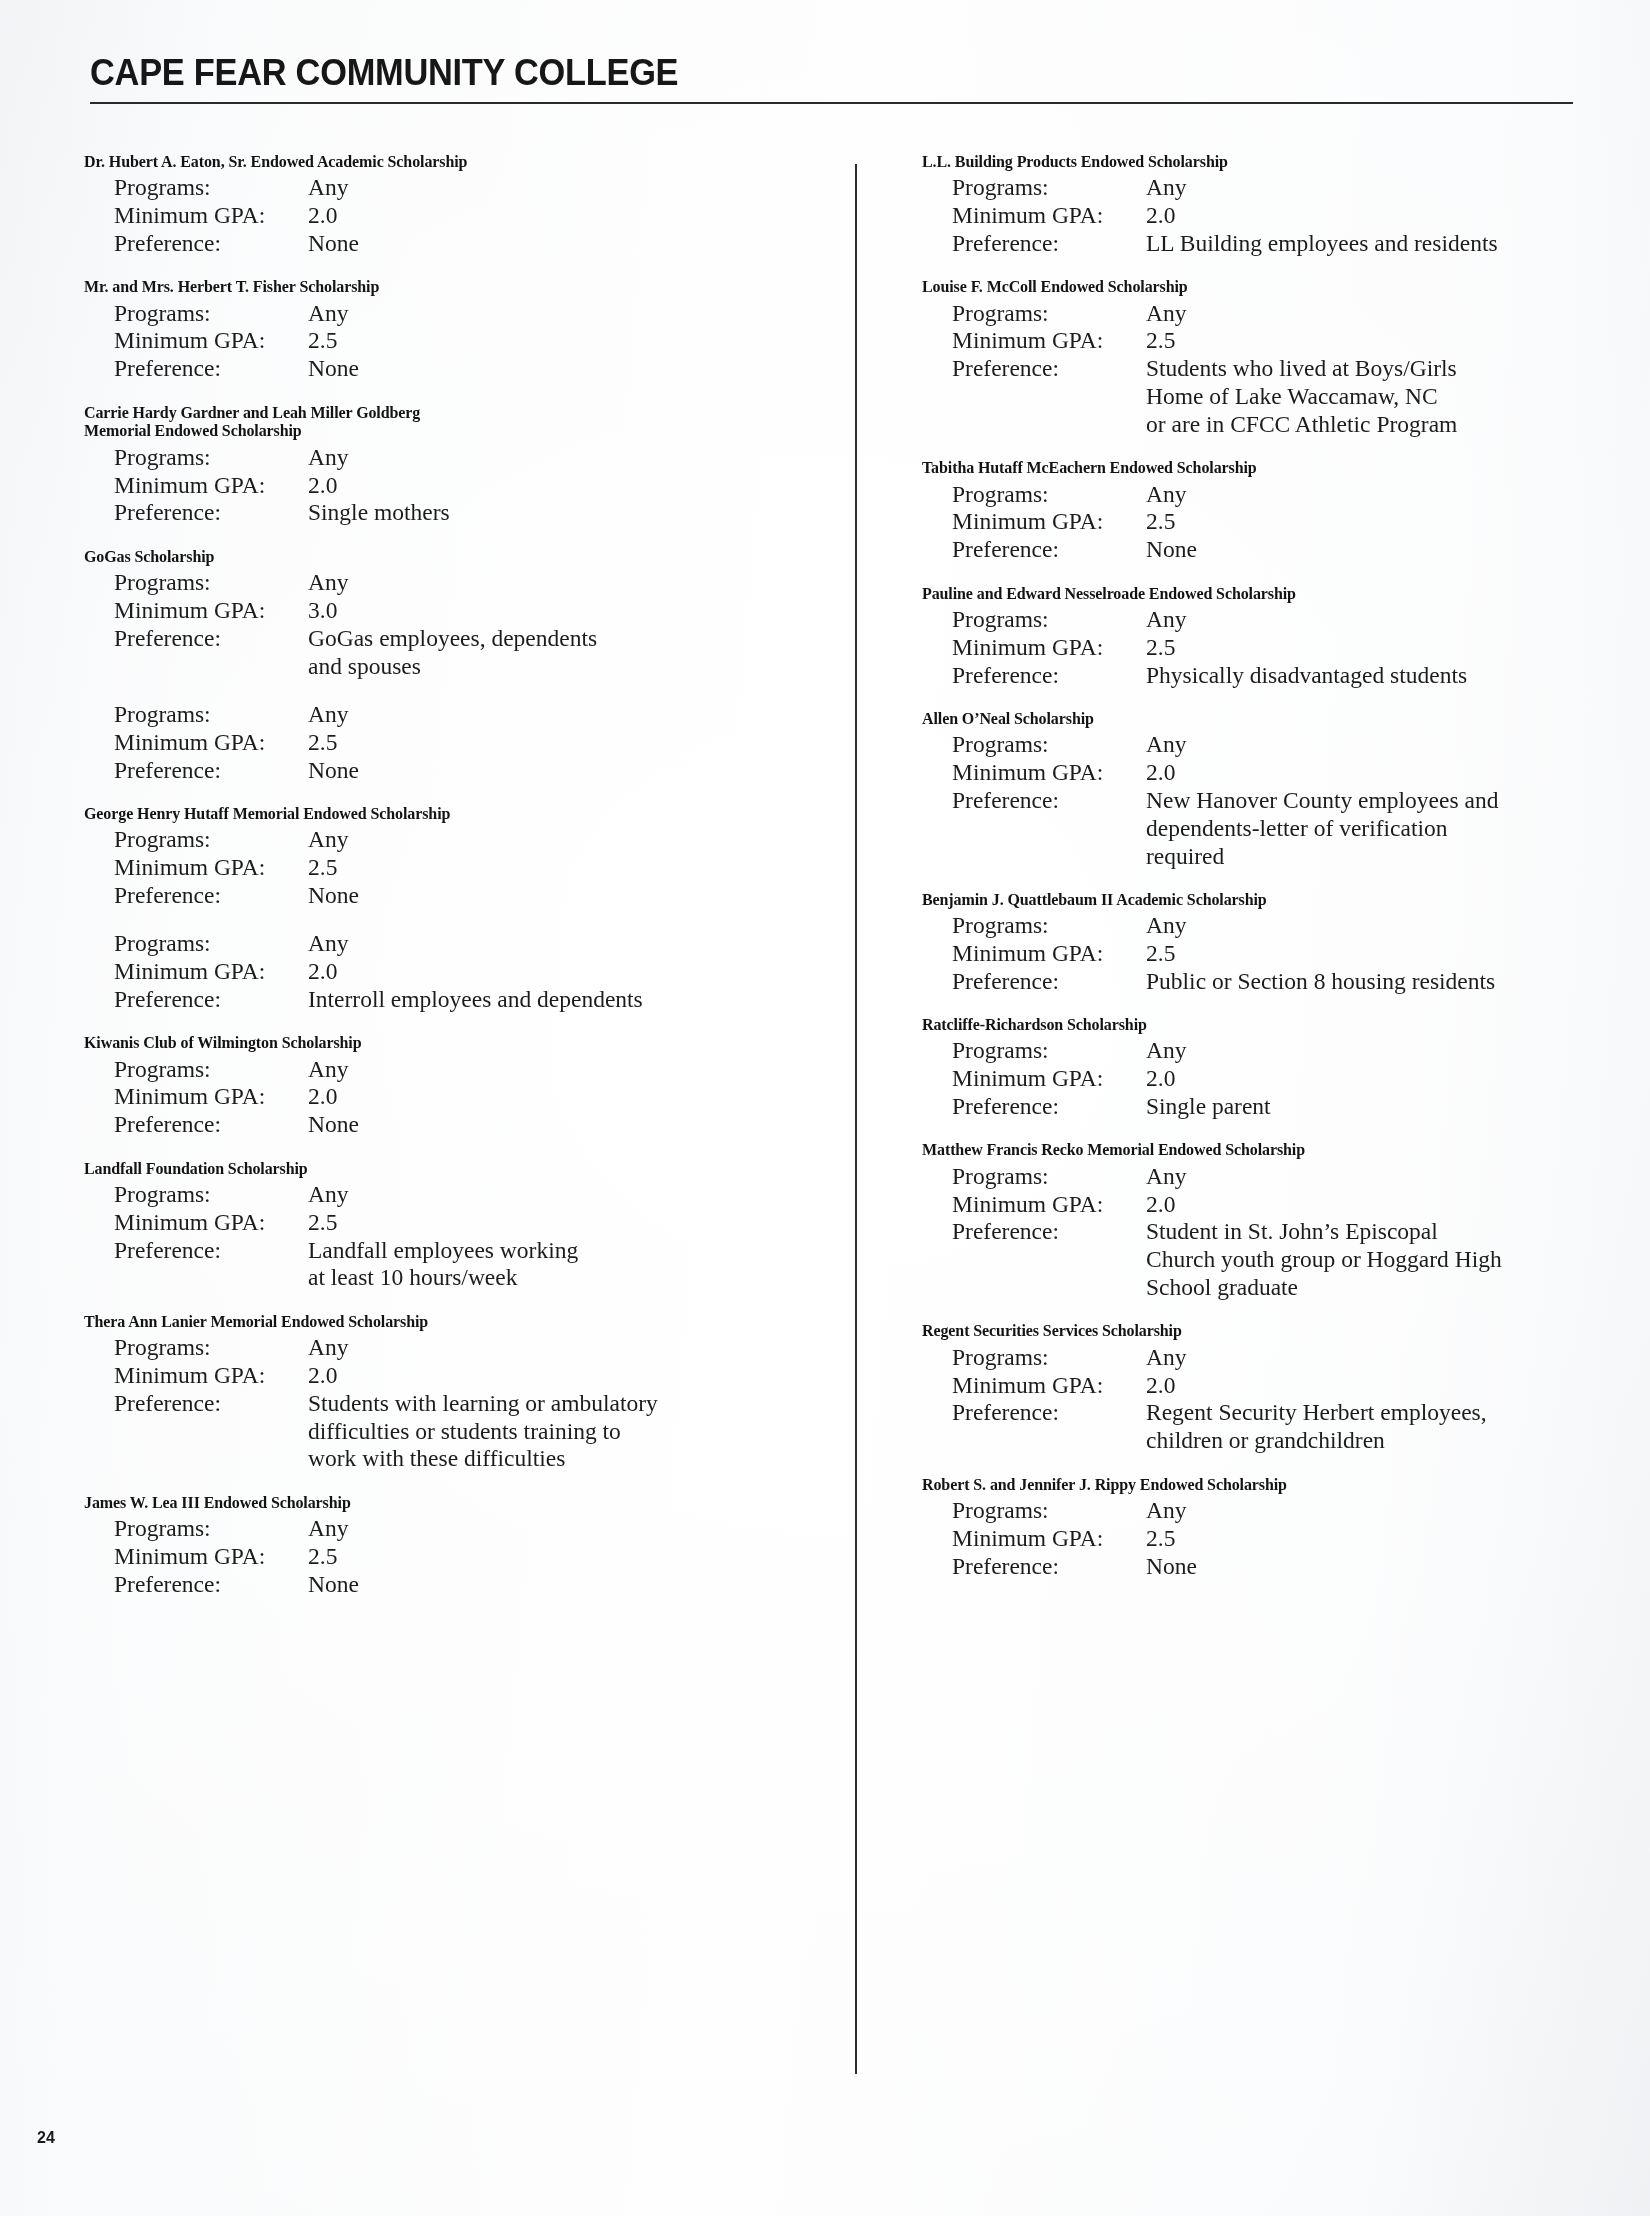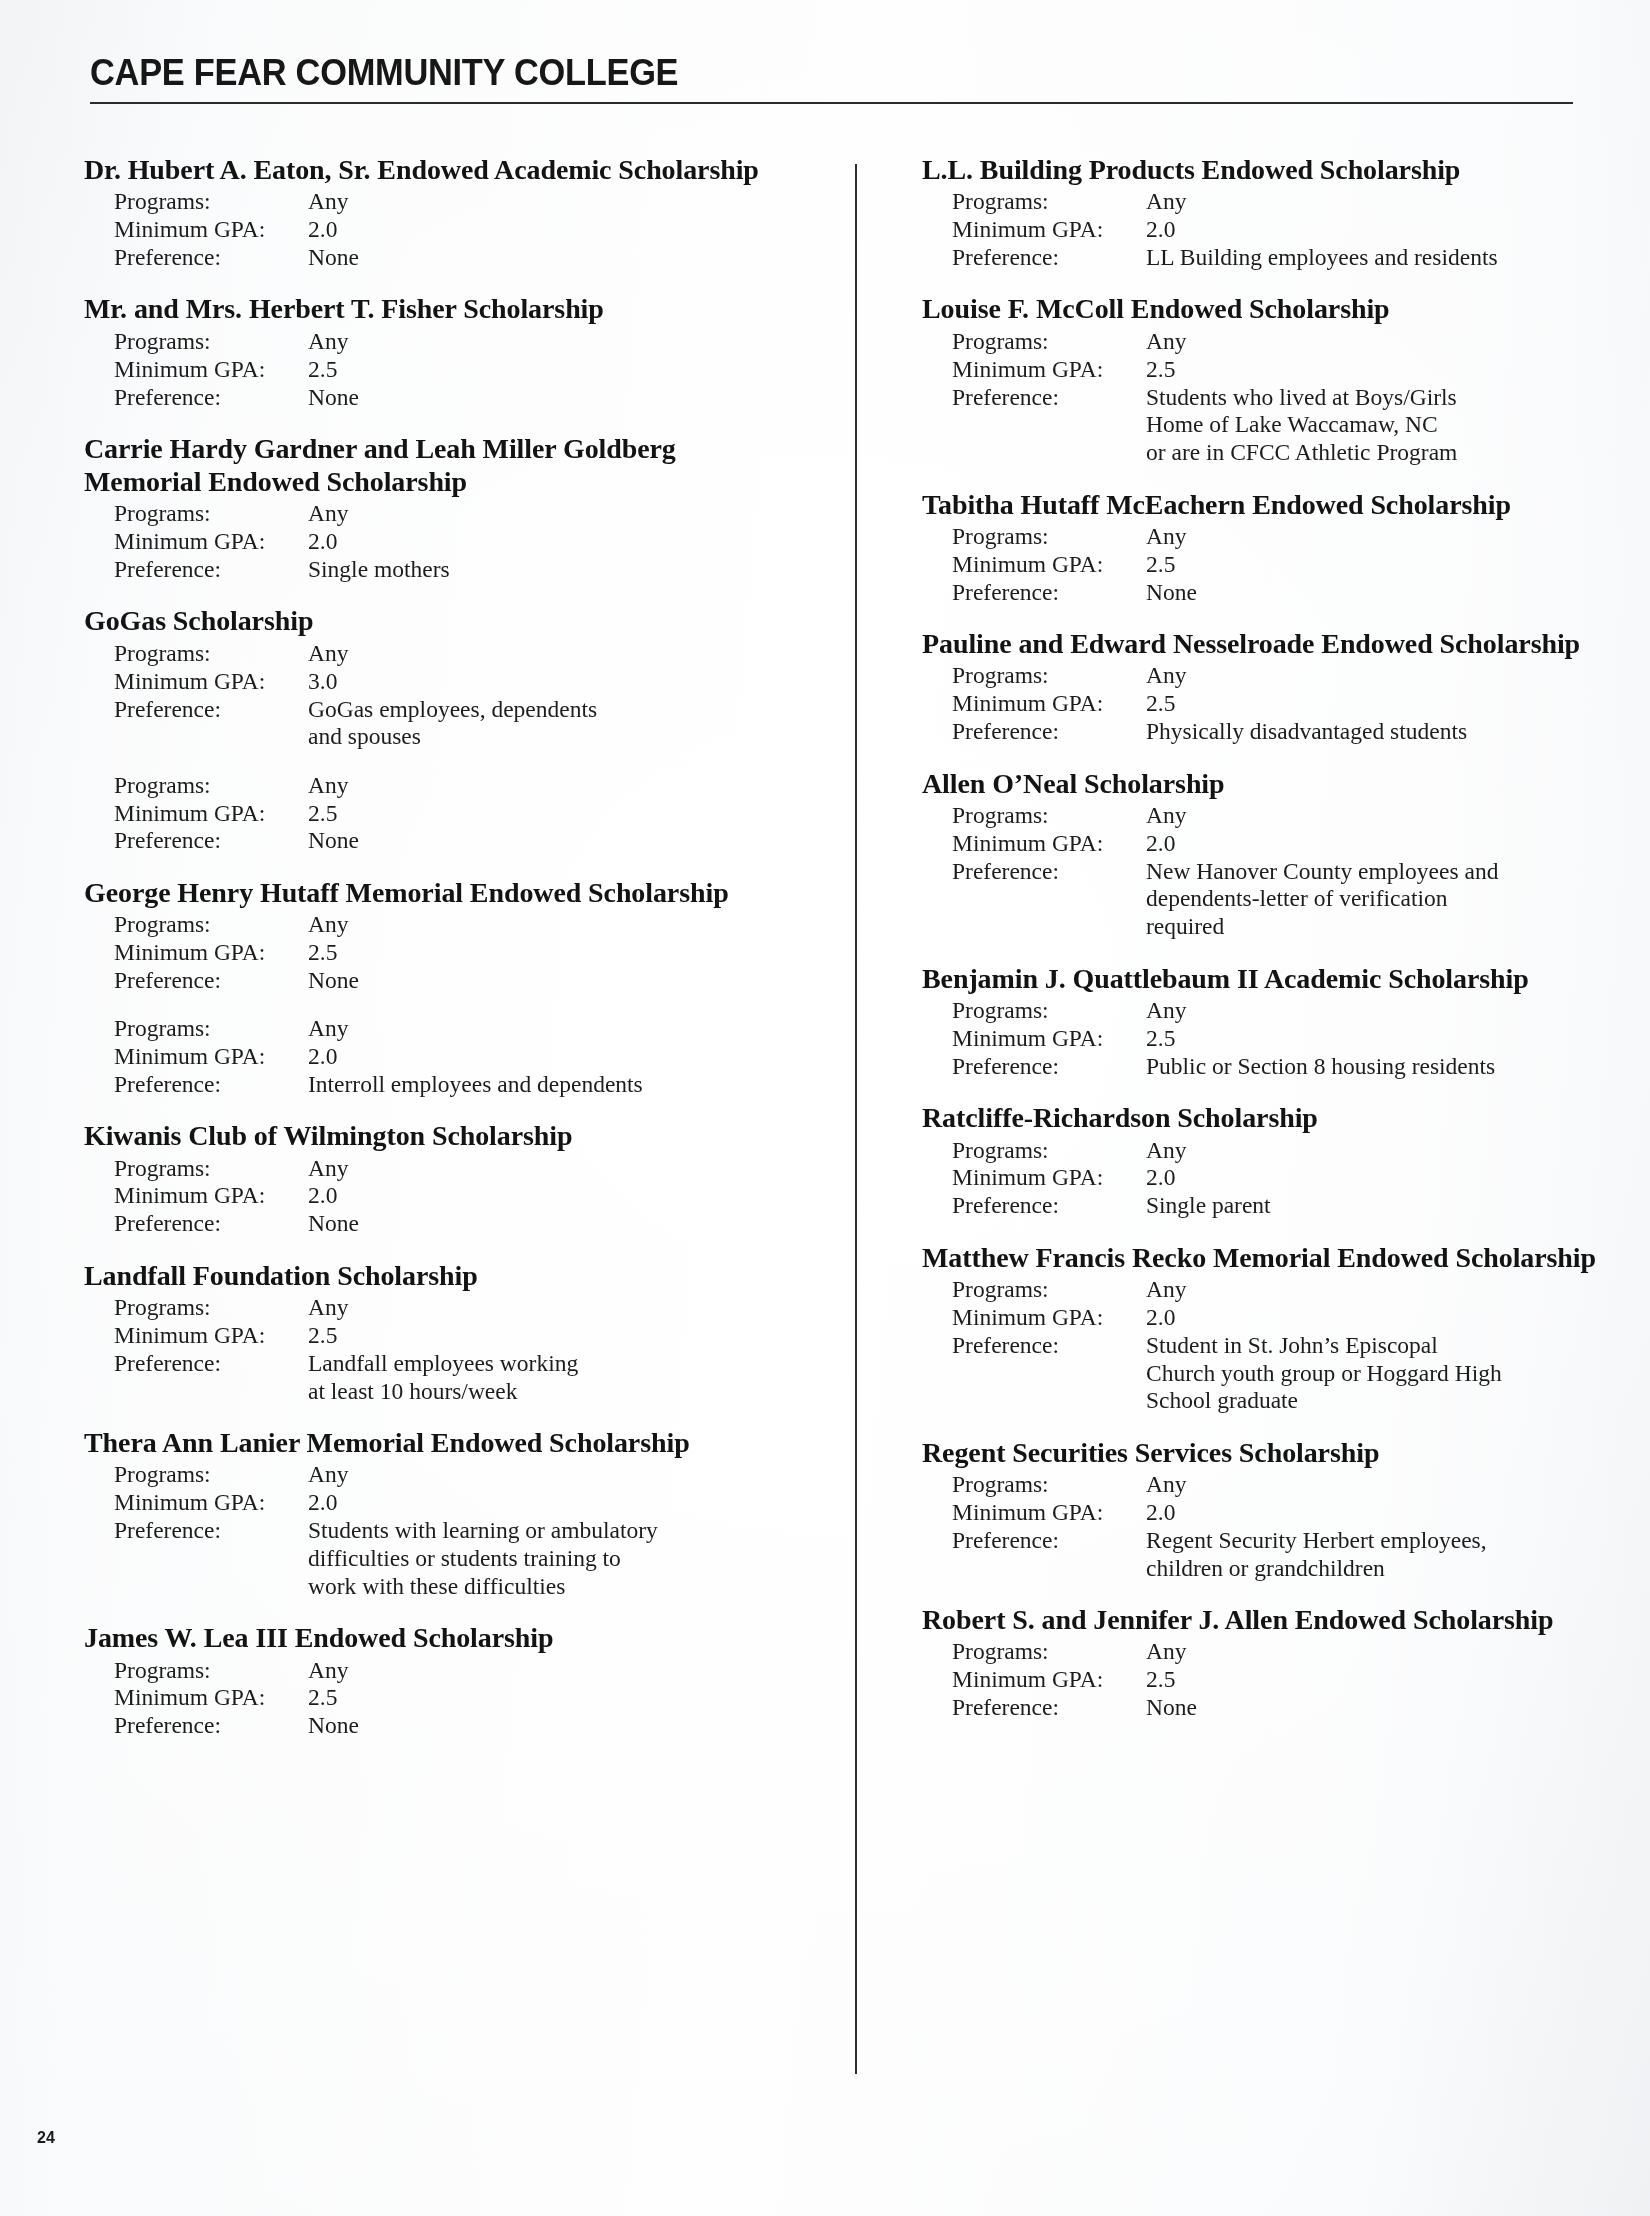--- a/index.html
+++ b/index.html
@@ -78,21 +78,21 @@
     height: 1910px;
     background: #2e2e2e;
   }
 
   
   .entry {
     margin-bottom: 20.5px;
   }
   .entry-title {
     font-weight: bold;
-    font-size: 28px;
+    font-size: 16px;
     line-height: 1.18;
     color: #131313;
     letter-spacing: -0.1px;
     margin-bottom: 2.4px;
   }
   .entry-title .t-line { display: block; }
 
   .field {
     display: flex;
     align-items: flex-start;
@@ -602,21 +602,21 @@
           <div class="field">
             <div class="field-label">Preference:</div>
             <div class="field-value">
               <span class="v-line">Regent Security Herbert employees,</span>
               <span class="v-line">children or grandchildren</span>
             </div>
           </div>
         </div>
         <div class="entry">
           <div class="entry-title">
-            <span class="t-line">Robert S. and Jennifer J. Allen Endowed Scholarship</span>
+            <span class="t-line">Robert S. and Jennifer J. Rippy Endowed Scholarship</span>
           </div>
           <div class="field">
             <div class="field-label">Programs:</div>
             <div class="field-value">
               <span class="v-line">Any</span>
             </div>
           </div>
           <div class="field">
             <div class="field-label">Minimum GPA:</div>
             <div class="field-value">

